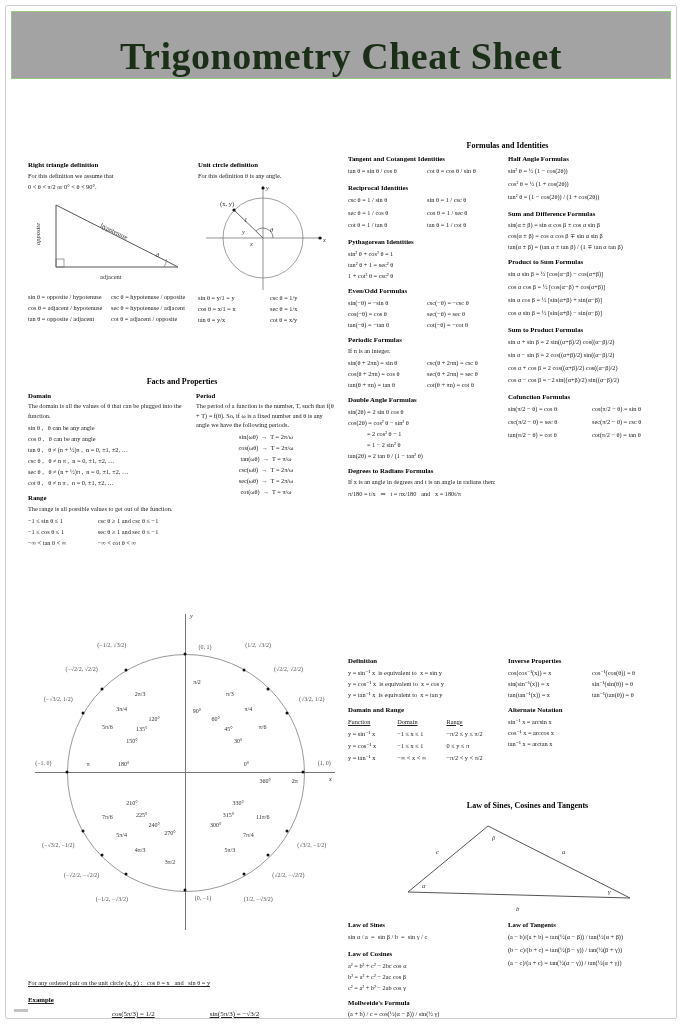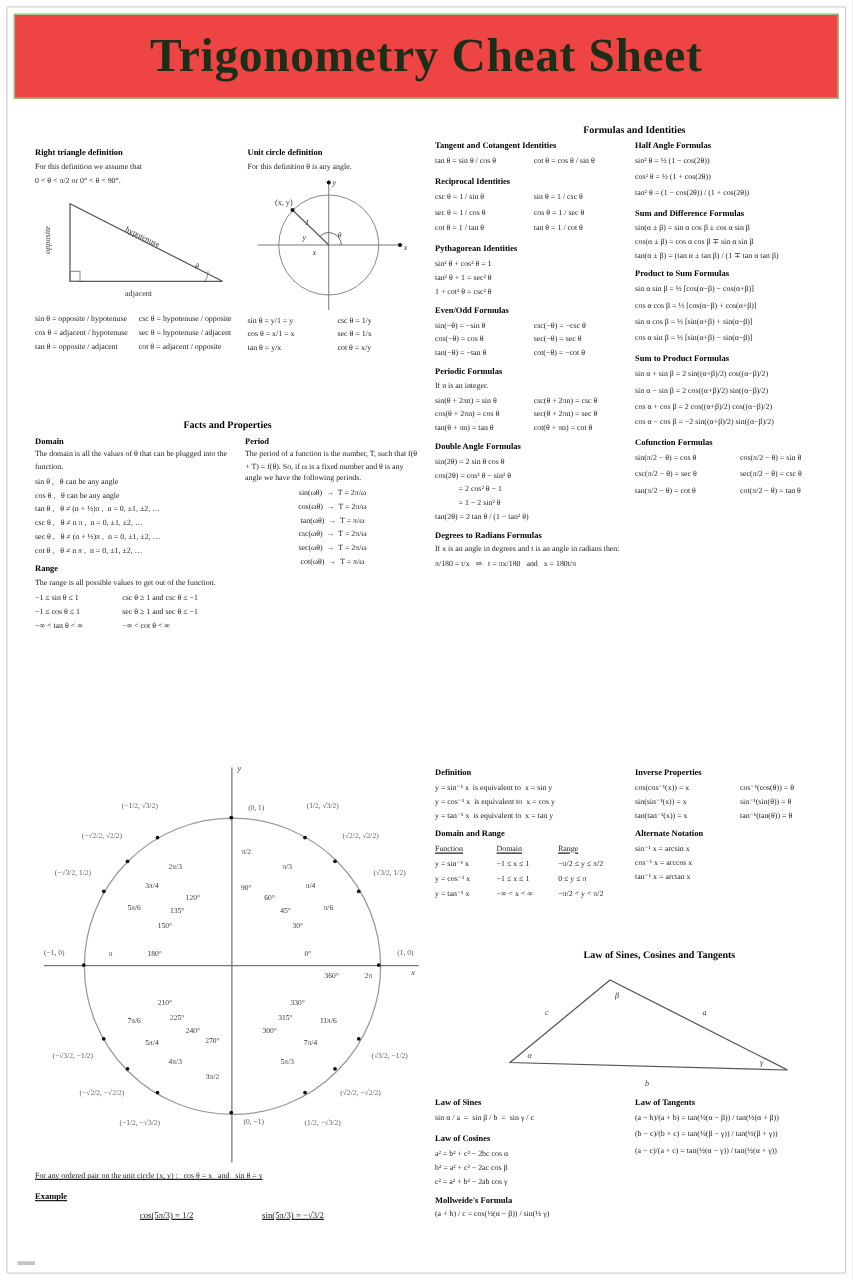--- a/index.html
+++ b/index.html
@@ -1,22 +1,22 @@
 <!DOCTYPE html>
 <html><head>
 <meta charset="utf-8">
 <style>
   html,body{margin:0;padding:0;background:#e9e9e9;}
   .page{position:relative;width:682px;height:1024px;background:#ffffff;overflow:hidden;
         font-family:"Liberation Serif","DejaVu Serif",serif;color:#222;}
   .frame{position:absolute;inset:5px;border:1px solid #cfcfcf;border-radius:2px;}
-  .banner{position:absolute;left:11px;top:11px;width:658px;height:66px;background:#ef4444;
-          display:flex;align-items:center;justify-content:center;border:1px solid #97c789;}
+  .banner{position:absolute;left:11px;top:11px;width:658px;height:66px;background:#a3a3a3;
+          display:flex;align-items:flex-end;justify-content:center;border:1px solid #97c789;}
   .banner h1{margin:0;font-size:38px;font-weight:700;color:#1b2e18;letter-spacing:.5px;}
-  .col{position:absolute;font-size:6.3px;line-height:1.45;}
+  .col{position:absolute;font-size:6.3px;line-height:1.45;margin-top:42px;}
   h2{font-size:8px;margin:0 0 3px 0;text-align:center;color:#000;}
   h3{font-size:6.8px;margin:0 0 1px 0;color:#000;}
   .sec{margin-bottom:5px;}
   .intro{margin:0 0 2px 0;}
   .flist div{white-space:pre-wrap;line-height:1.75;}
   .tall div{line-height:2.05;}
   .g2{display:grid;grid-template-columns:1fr 1fr;column-gap:6px;}
   .center{text-align:center;}
   .dr-table{display:grid;grid-template-columns:1.1fr 1.1fr 1.3fr;column-gap:4px;}
   .dr-table div{line-height:1.9;}

